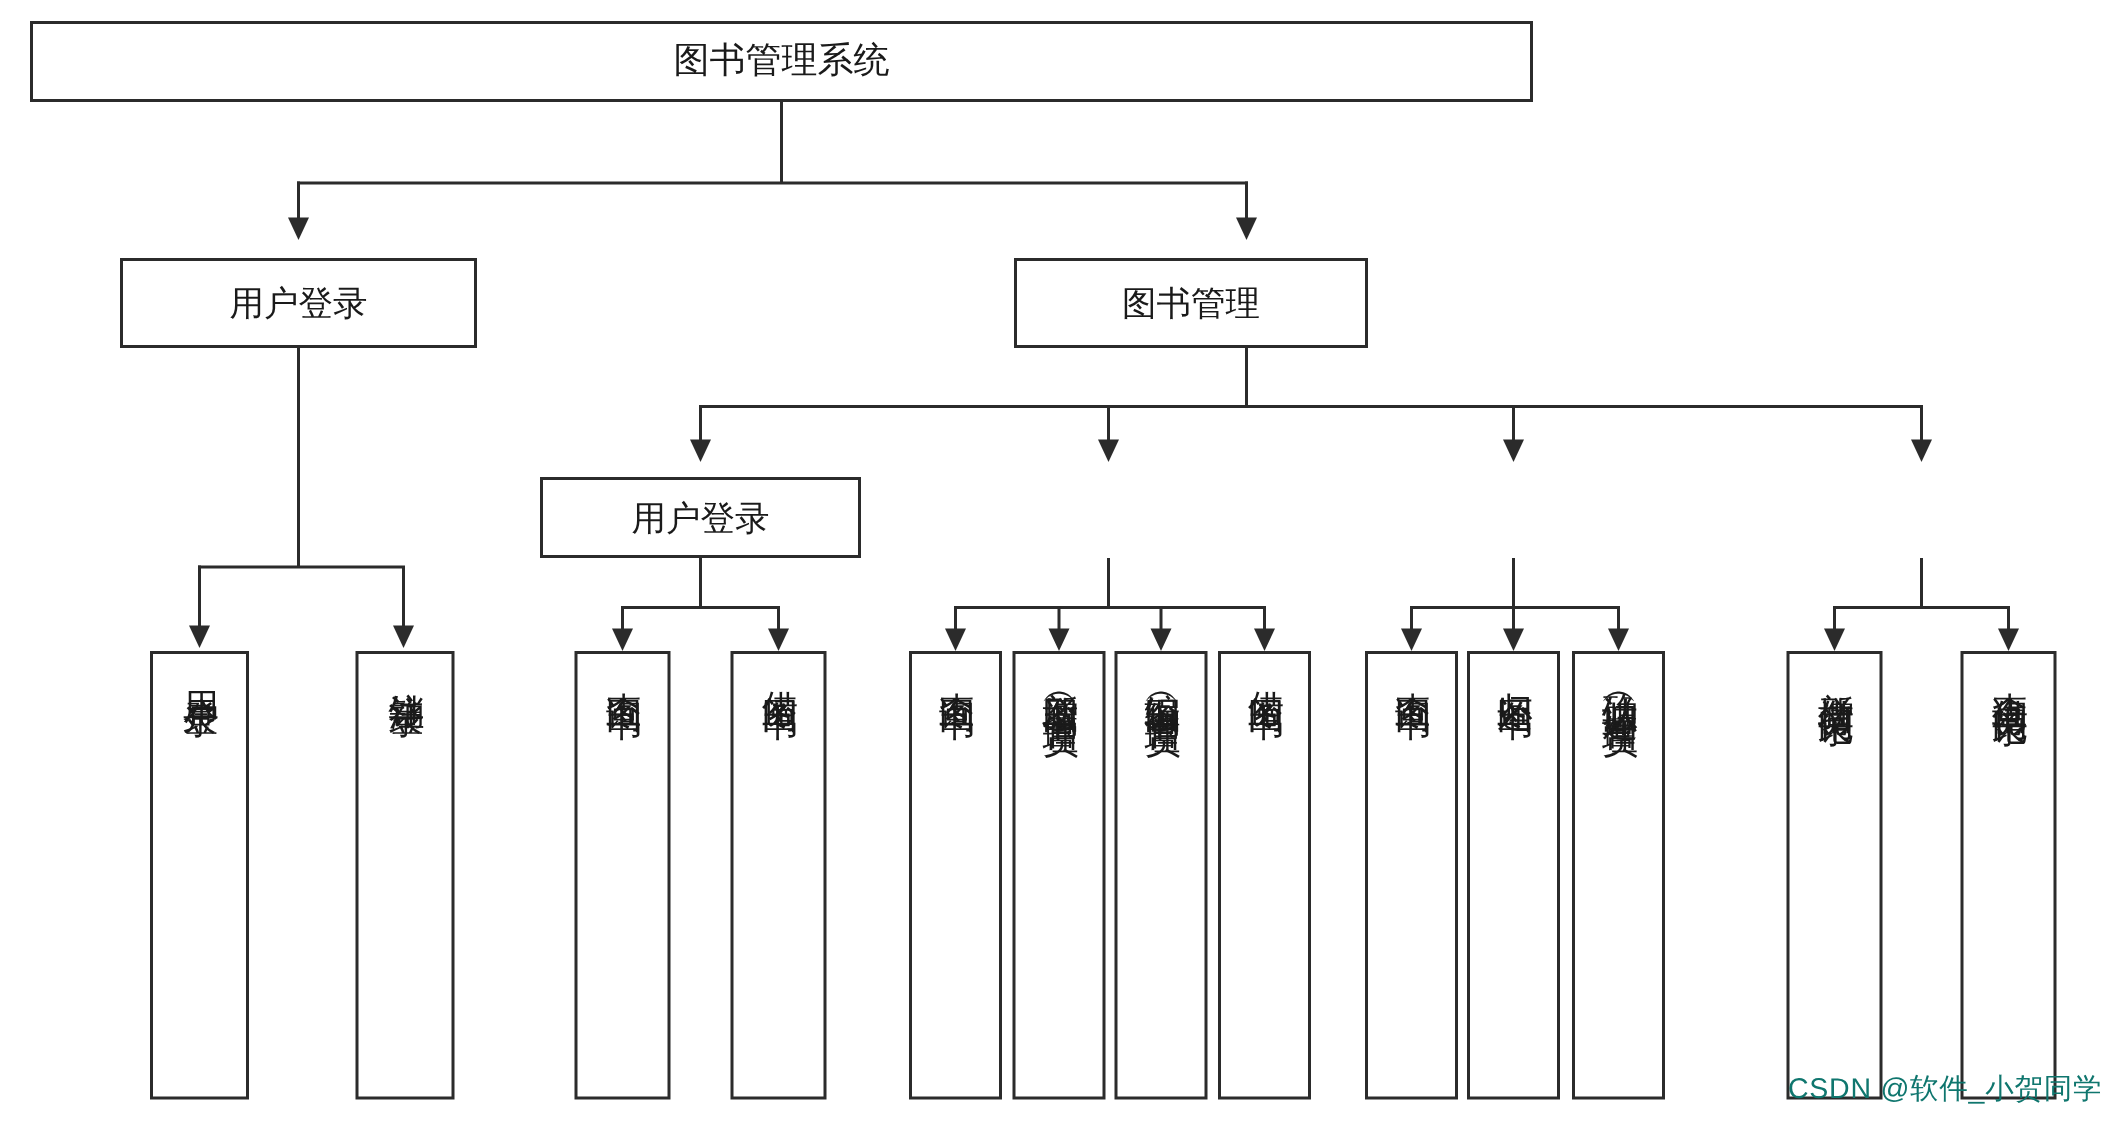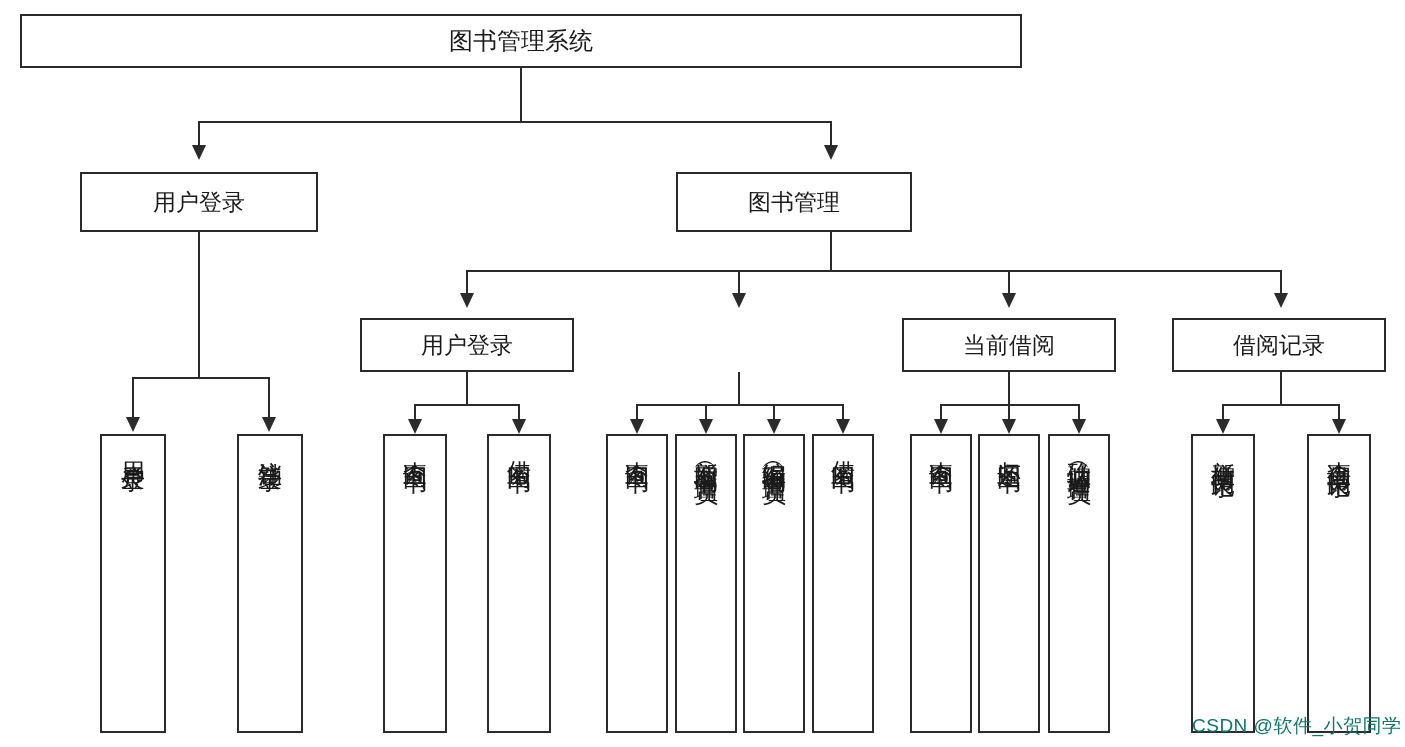--- a/index.html
+++ b/index.html
@@ -123,26 +123,20 @@
   <div class="arrow" style="left:732px; top:293px;"></div>
 
   <div class="edge vline" style="left:1008px; top:270px; width:2px; height:25px;"></div>
   <div class="arrow" style="left:1002px; top:293px;"></div>
 
   <div class="edge vline" style="left:1280px; top:270px; width:2px; height:25px;"></div>
   <div class="arrow" style="left:1274px; top:293px;"></div>
 
   <div class="node horiz" style="left:360px; top:318px; width:214px; height:54px;">
     <span class="label">用户登录</span>
-  </div>
-  <div class="node horiz" style="left:902px; top:318px; width:214px; height:54px;">
-    <span class="label">当前借阅</span>
-  </div>
-  <div class="node horiz" style="left:1172px; top:318px; width:214px; height:54px;">
-    <span class="label">借阅记录</span>
   </div>
 
   <div class="edge vline" style="left:466px; top:372px; width:2px; height:33px;"></div>
   <div class="edge hline" style="left:414px; top:404px; width:106px; height:2px;"></div>
   <div class="edge vline" style="left:414px; top:404px; width:2px; height:17px;"></div>
   <div class="arrow" style="left:408px; top:419px;"></div>
   <div class="edge vline" style="left:518px; top:404px; width:2px; height:17px;"></div>
   <div class="arrow" style="left:512px; top:419px;"></div>
 
   <div class="edge vline" style="left:738px; top:372px; width:2px; height:33px;"></div>

